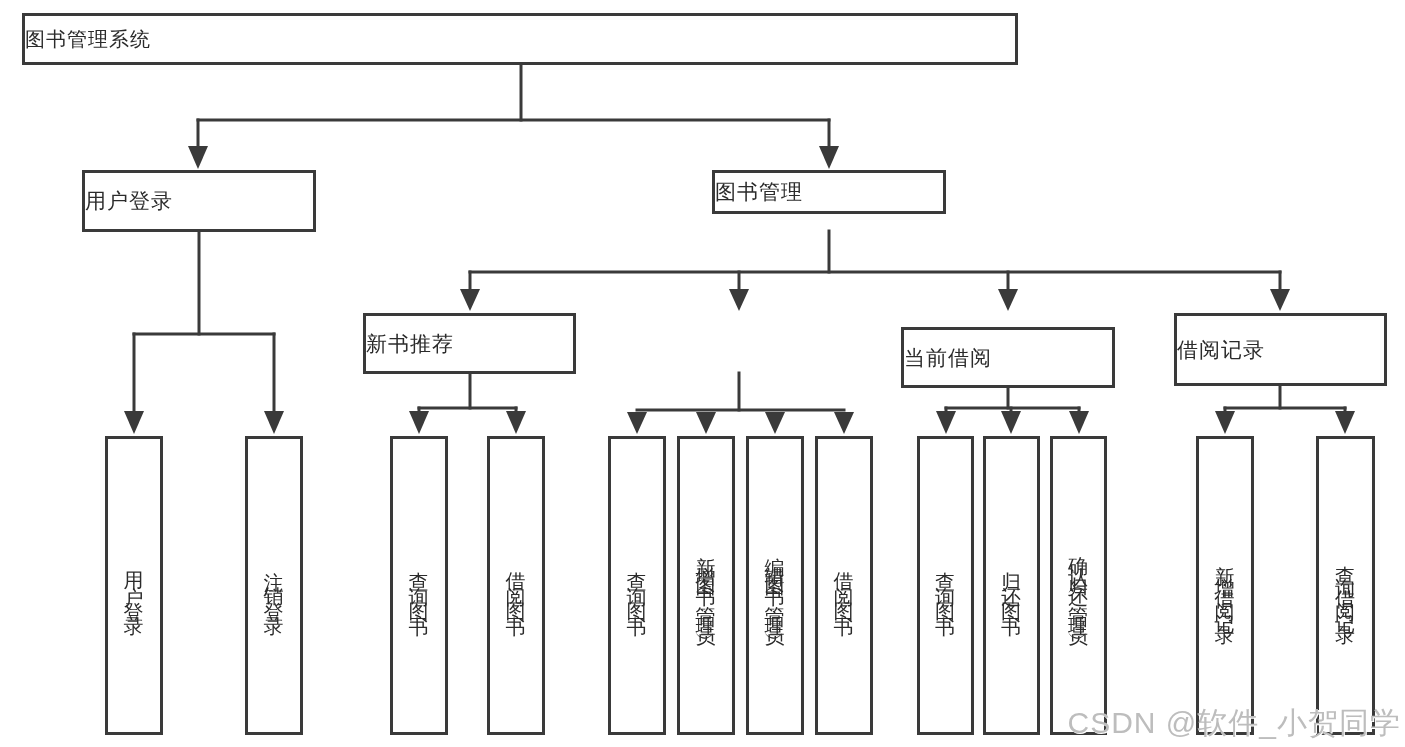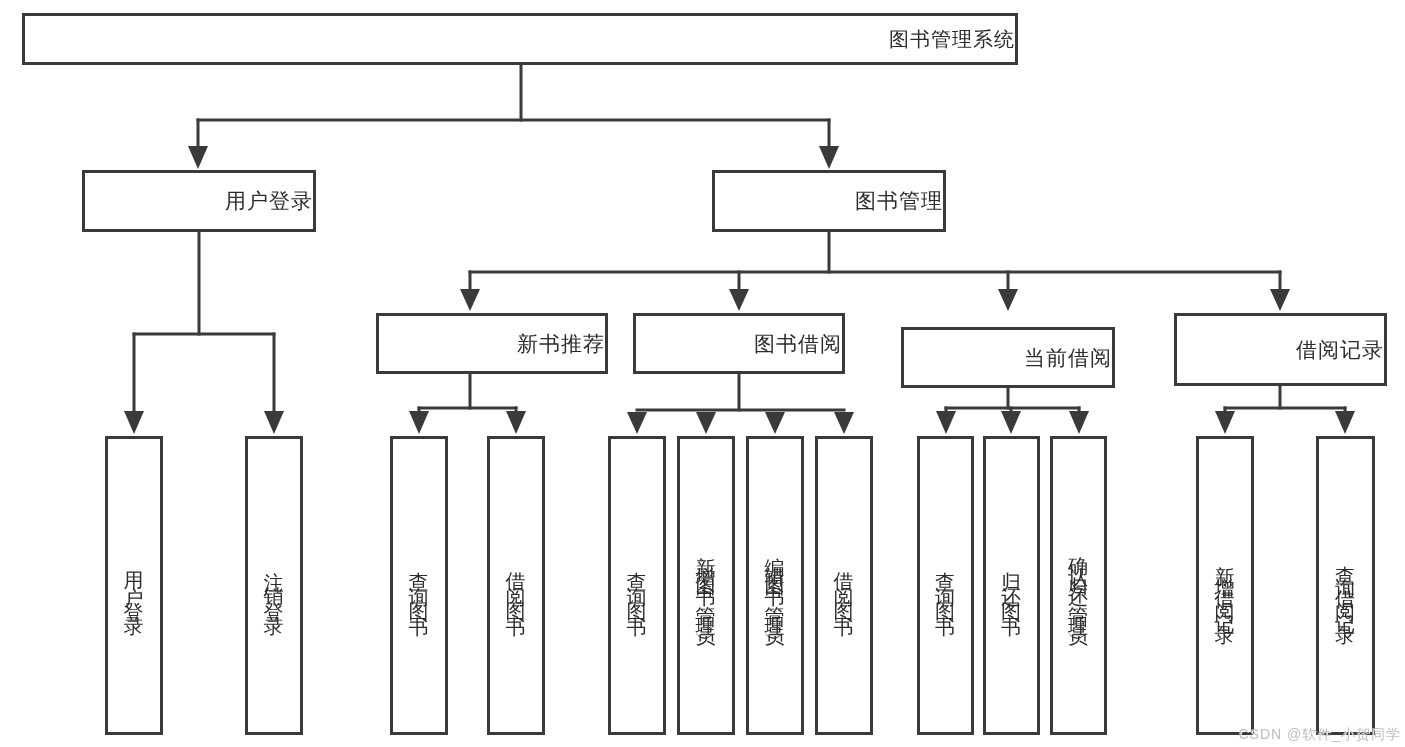--- a/index.html
+++ b/index.html
@@ -23,21 +23,21 @@
     stroke-linecap: square;
   }
   #connectors polygon { fill: var(--line, #3a3a3a); }
   .hbox {
     position: absolute;
     box-sizing: border-box;
     border: 3px solid var(--line, #3a3a3a);
     background: #ffffff;
     display: flex;
     align-items: center;
-    justify-content: flex-end;
+    justify-content: flex-start;
   }
   .hlabel {
     color: var(--text, #2b2b2b);
     font-size: 21px;
     letter-spacing: 1px;
     white-space: nowrap;
   }
   .root .hlabel { font-size: 20px; }
   .leaf {
     position: absolute;
@@ -58,21 +58,21 @@
     letter-spacing: 15px;
     line-height: 1;
     white-space: nowrap;
   }
   .ls-m { letter-spacing: 12px; }
   .ls-t { letter-spacing: 10px; }
   #watermark {
     position: absolute;
     right: 4px;
     bottom: 3px;
-    font-size: 14px;
+    font-size: 30px;
     color: var(--wm, #bdbdbd);
     text-shadow: 1px 1px 0 #ffffff;
     letter-spacing: 1px;
     white-space: nowrap;
   }
 </style>
 </head>
 <body>
 
 <div id="canvas" style="--line: #3a3a3a; --text: #2b2b2b; --bg: #ffffff; --wm: #bdbdbd;">
@@ -148,29 +148,26 @@
     </g>
   </svg>
 
   <div class="hbox root" style="left:22px;top:13px;width:996px;height:52px">
     <span class="hlabel">图书管理系统</span>
   </div>
 
   <div class="hbox" style="left:82px;top:170px;width:234px;height:62px">
     <span class="hlabel">用户登录</span>
   </div>
-  <div class="hbox" style="left:712px;top:170px;width:234px;height:62px">
+  <div class="hbox" style="left:712px;top:170px;width:234px;height:44px">
     <span class="hlabel">图书管理</span>
   </div>
 
-  <div class="hbox" style="left:376px;top:313px;width:232px;height:61px">
+  <div class="hbox" style="left:363px;top:313px;width:213px;height:61px">
     <span class="hlabel">新书推荐</span>
-  </div>
-  <div class="hbox" style="left:633px;top:313px;width:212px;height:61px">
-    <span class="hlabel">图书借阅</span>
   </div>
   <div class="hbox" style="left:901px;top:327px;width:214px;height:61px">
     <span class="hlabel">当前借阅</span>
   </div>
   <div class="hbox" style="left:1174px;top:313px;width:213px;height:73px">
     <span class="hlabel">借阅记录</span>
   </div>
 
   <div class="leaf" style="left:105px;width:58px">
     <span class="vlabel">用户登录</span>

